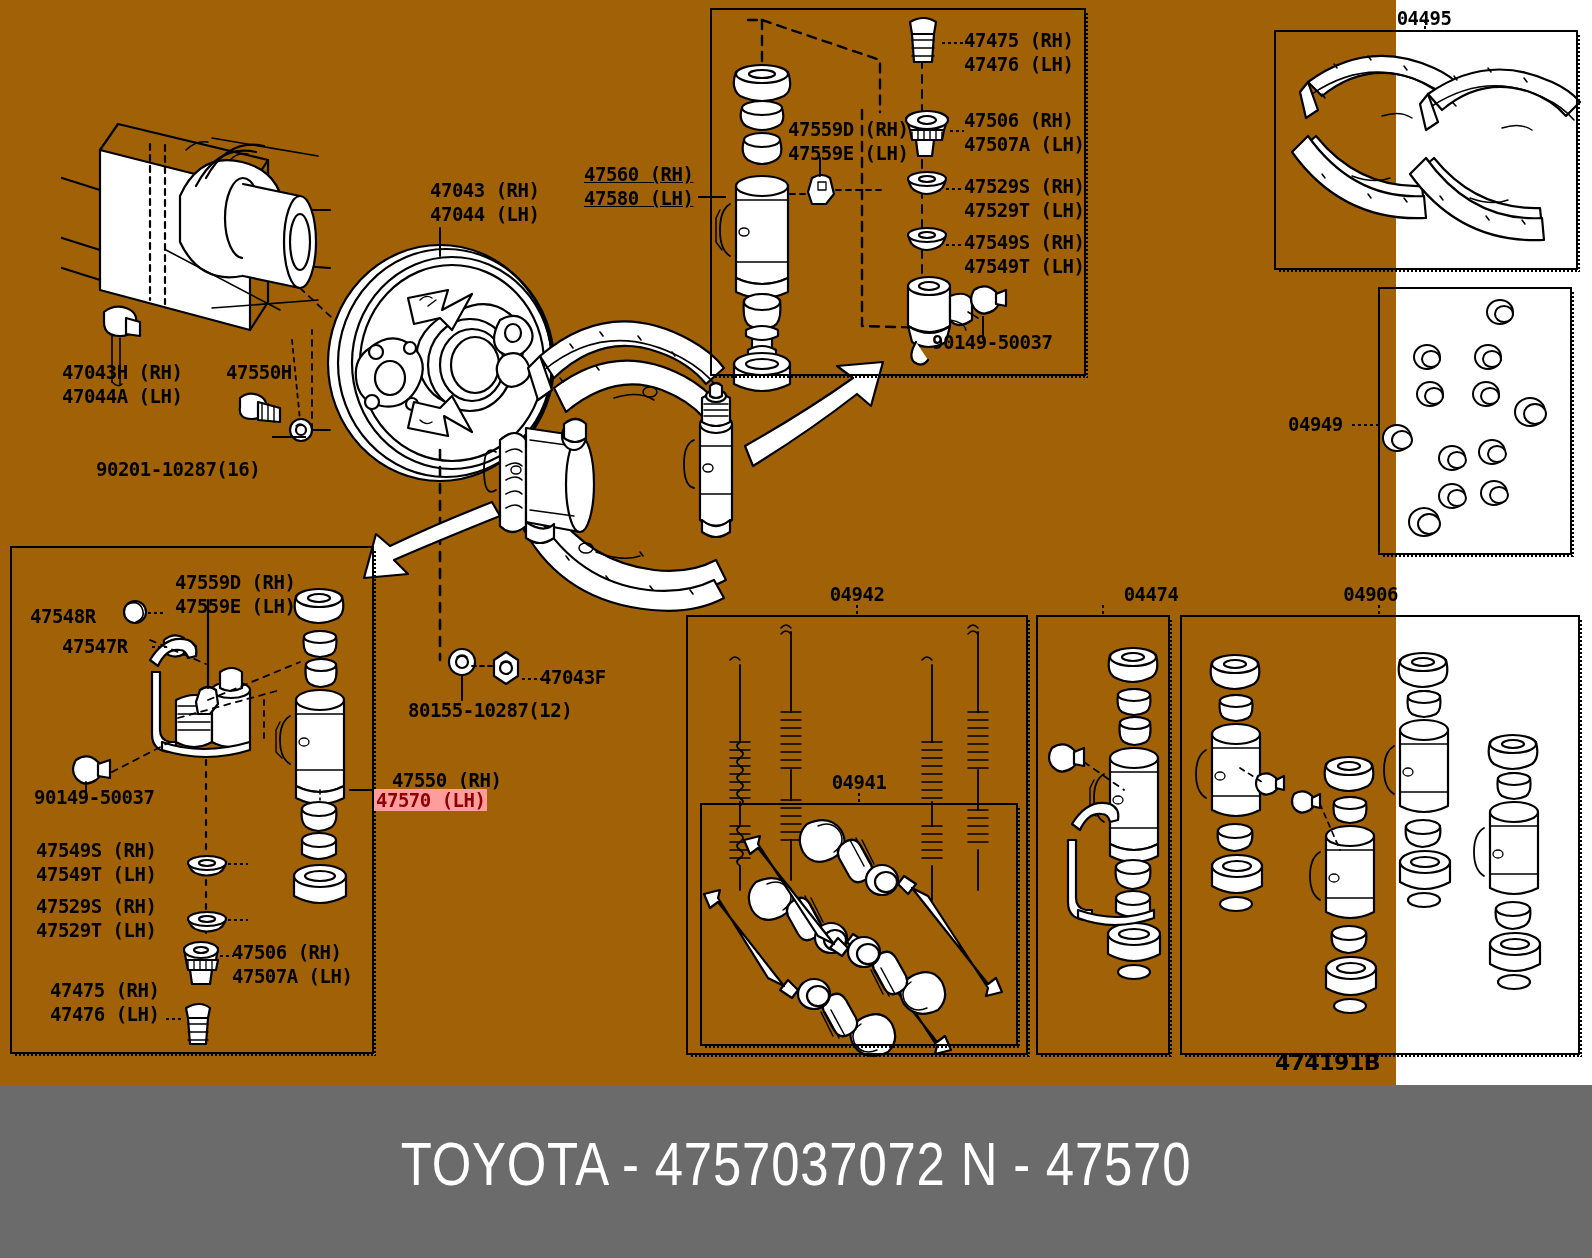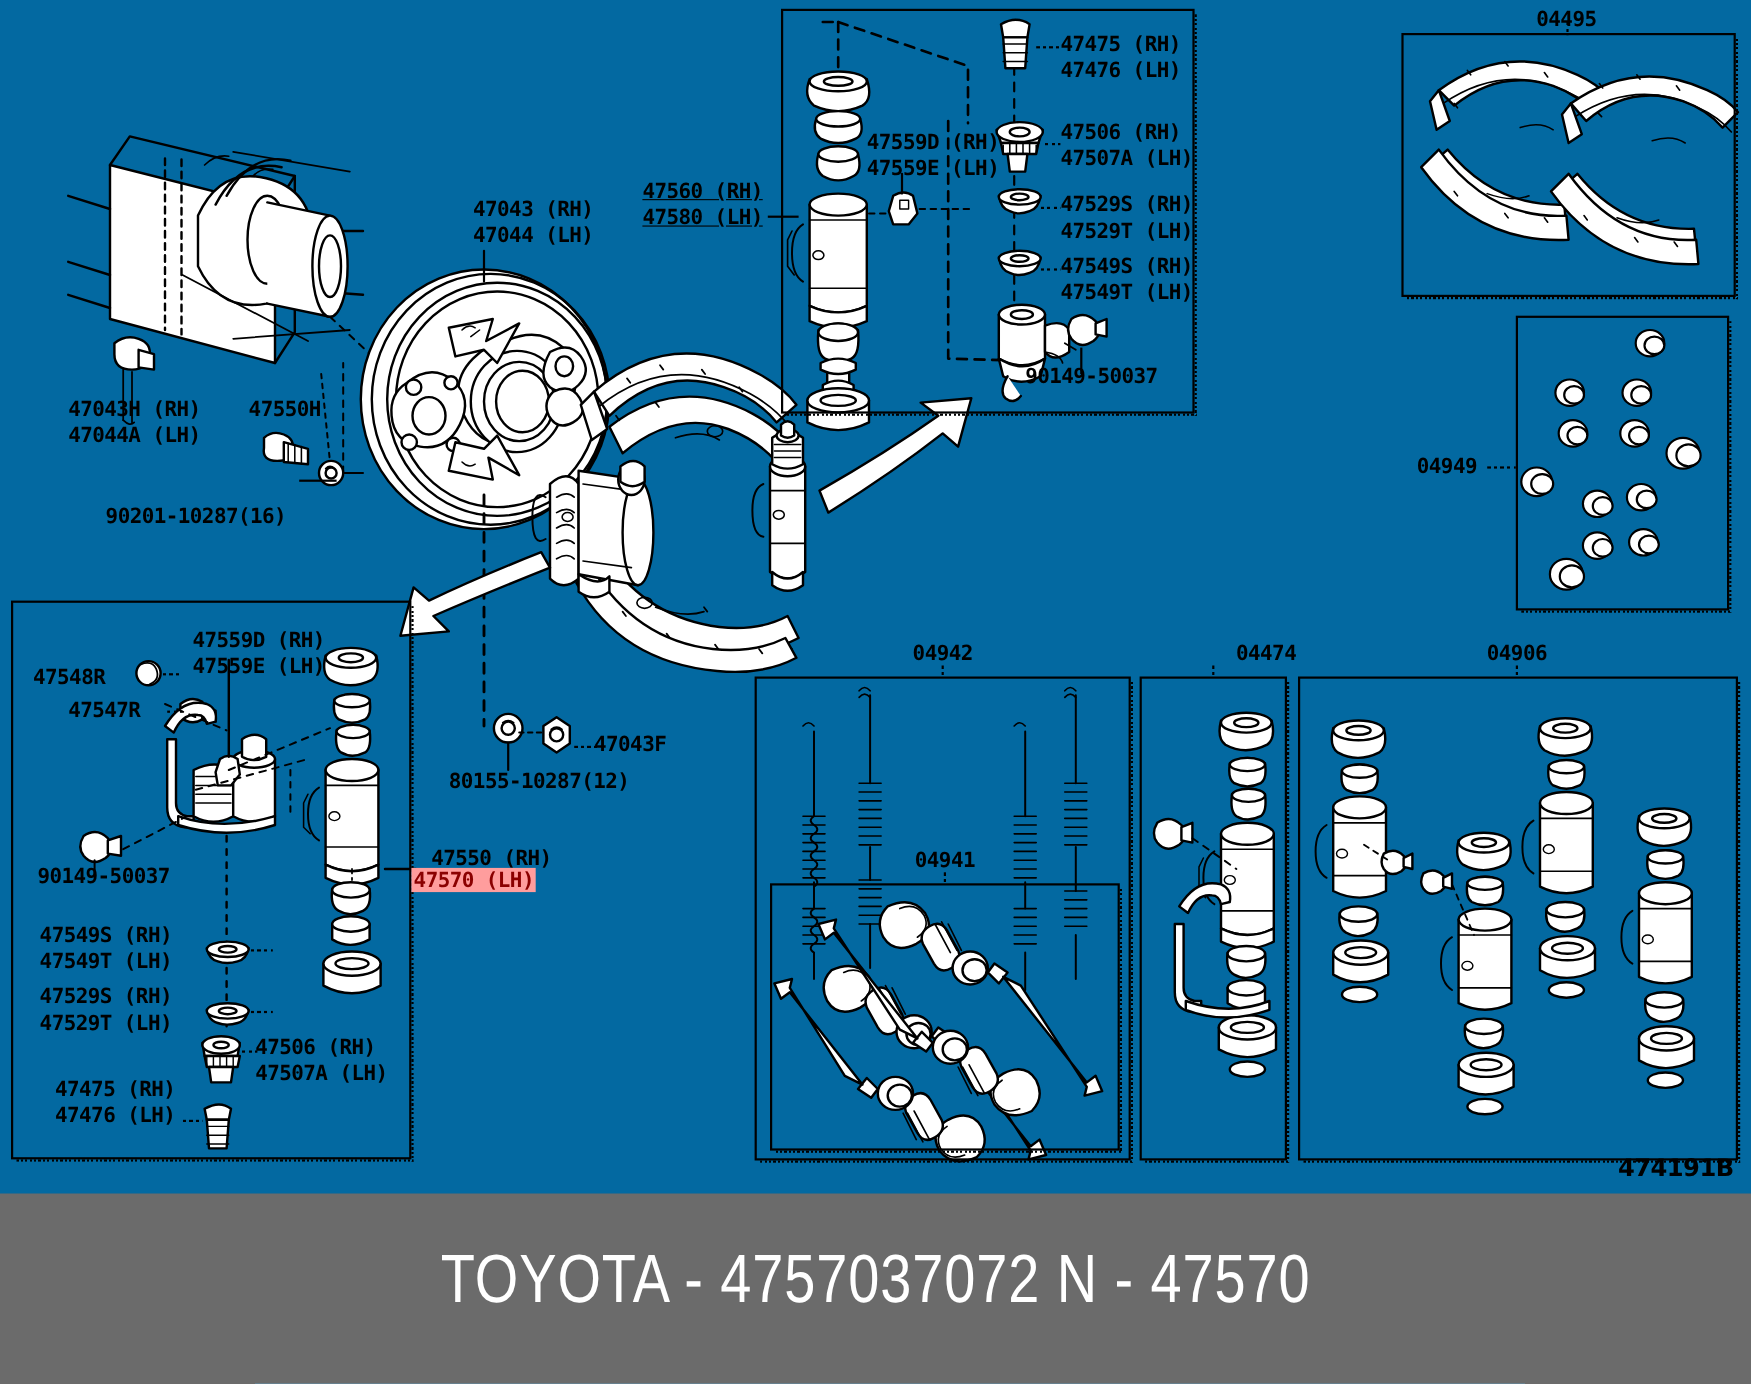--- a/index.html
+++ b/index.html
@@ -1,17 +1,17 @@
 <!DOCTYPE html>
 <html><head>
 <meta charset="utf-8">
 <style>
   html,body{margin:0;padding:0;background:#fff;}
   body{width:1592px;height:1258px;font-family:"Liberation Serif",serif;overflow:hidden;}
-  #root{position:relative;width:1592px;height:1258px;background:#0369a1;}
+  #root{position:relative;width:1396px;height:1258px;background:#a16207;}
 
   .lbl{position:absolute;font-family:"DejaVu Sans Mono",monospace;font-weight:bold;
        font-size:19px;line-height:24px;color:#000;white-space:pre;letter-spacing:-0.5px;}
   .lbl.ctr{text-align:center;}
 
   .hl{background:#ff9d9d;color:#8b0000;padding:0 2px;}
 
   .box{position:absolute;border:2px solid #000;box-sizing:border-box;background:transparent;}
   .box::after{content:"";position:absolute;left:3px;right:-4px;bottom:-4px;height:2px;
       background:repeating-linear-gradient(to right,#000 0 2px,transparent 2px 4px);}
@@ -584,21 +584,21 @@
   <div class="dotline" style="left:228px;top:863px;width:20px;"></div>
   <div class="dotline" style="left:228px;top:919px;width:20px;"></div>
   <div class="dotline" style="left:220px;top:955px;width:14px;"></div>
   <div class="dotline" style="left:166px;top:1018px;width:18px;"></div>
 
   <div class="lbl ctr" style="left:1352px;top:6px;width:144px;">04495</div>
   <div class="lbl" style="left:1288px;top:412px;">04949</div>
   <div class="lbl ctr" style="left:790px;top:582px;width:134px;">04942</div>
   <div class="lbl ctr" style="left:792px;top:770px;width:134px;">04941</div>
   <div class="lbl ctr" style="left:1084px;top:582px;width:134px;">04474</div>
-  <div class="lbl ctr" style="left:1312px;top:582px;width:134px;">04906</div>
+  <div class="lbl ctr" style="left:1264px;top:582px;width:134px;text-align:right;">04906</div>
 
   <div class="lbl" style="left:430px;top:178px;">47043 (RH)
 47044 (LH)</div>
   <div class="lbl" style="left:62px;top:360px;">47043H (RH)
 47044A (LH)</div>
   <div class="lbl" style="left:226px;top:360px;">47550H</div>
   <div class="lbl" style="left:96px;top:425px;margin-top:32px;">90201-10287(16)</div>
 
   <div class="lbl" style="left:584px;top:162px;text-decoration:underline;">47560 (RH)
 47580 (LH)</div>

